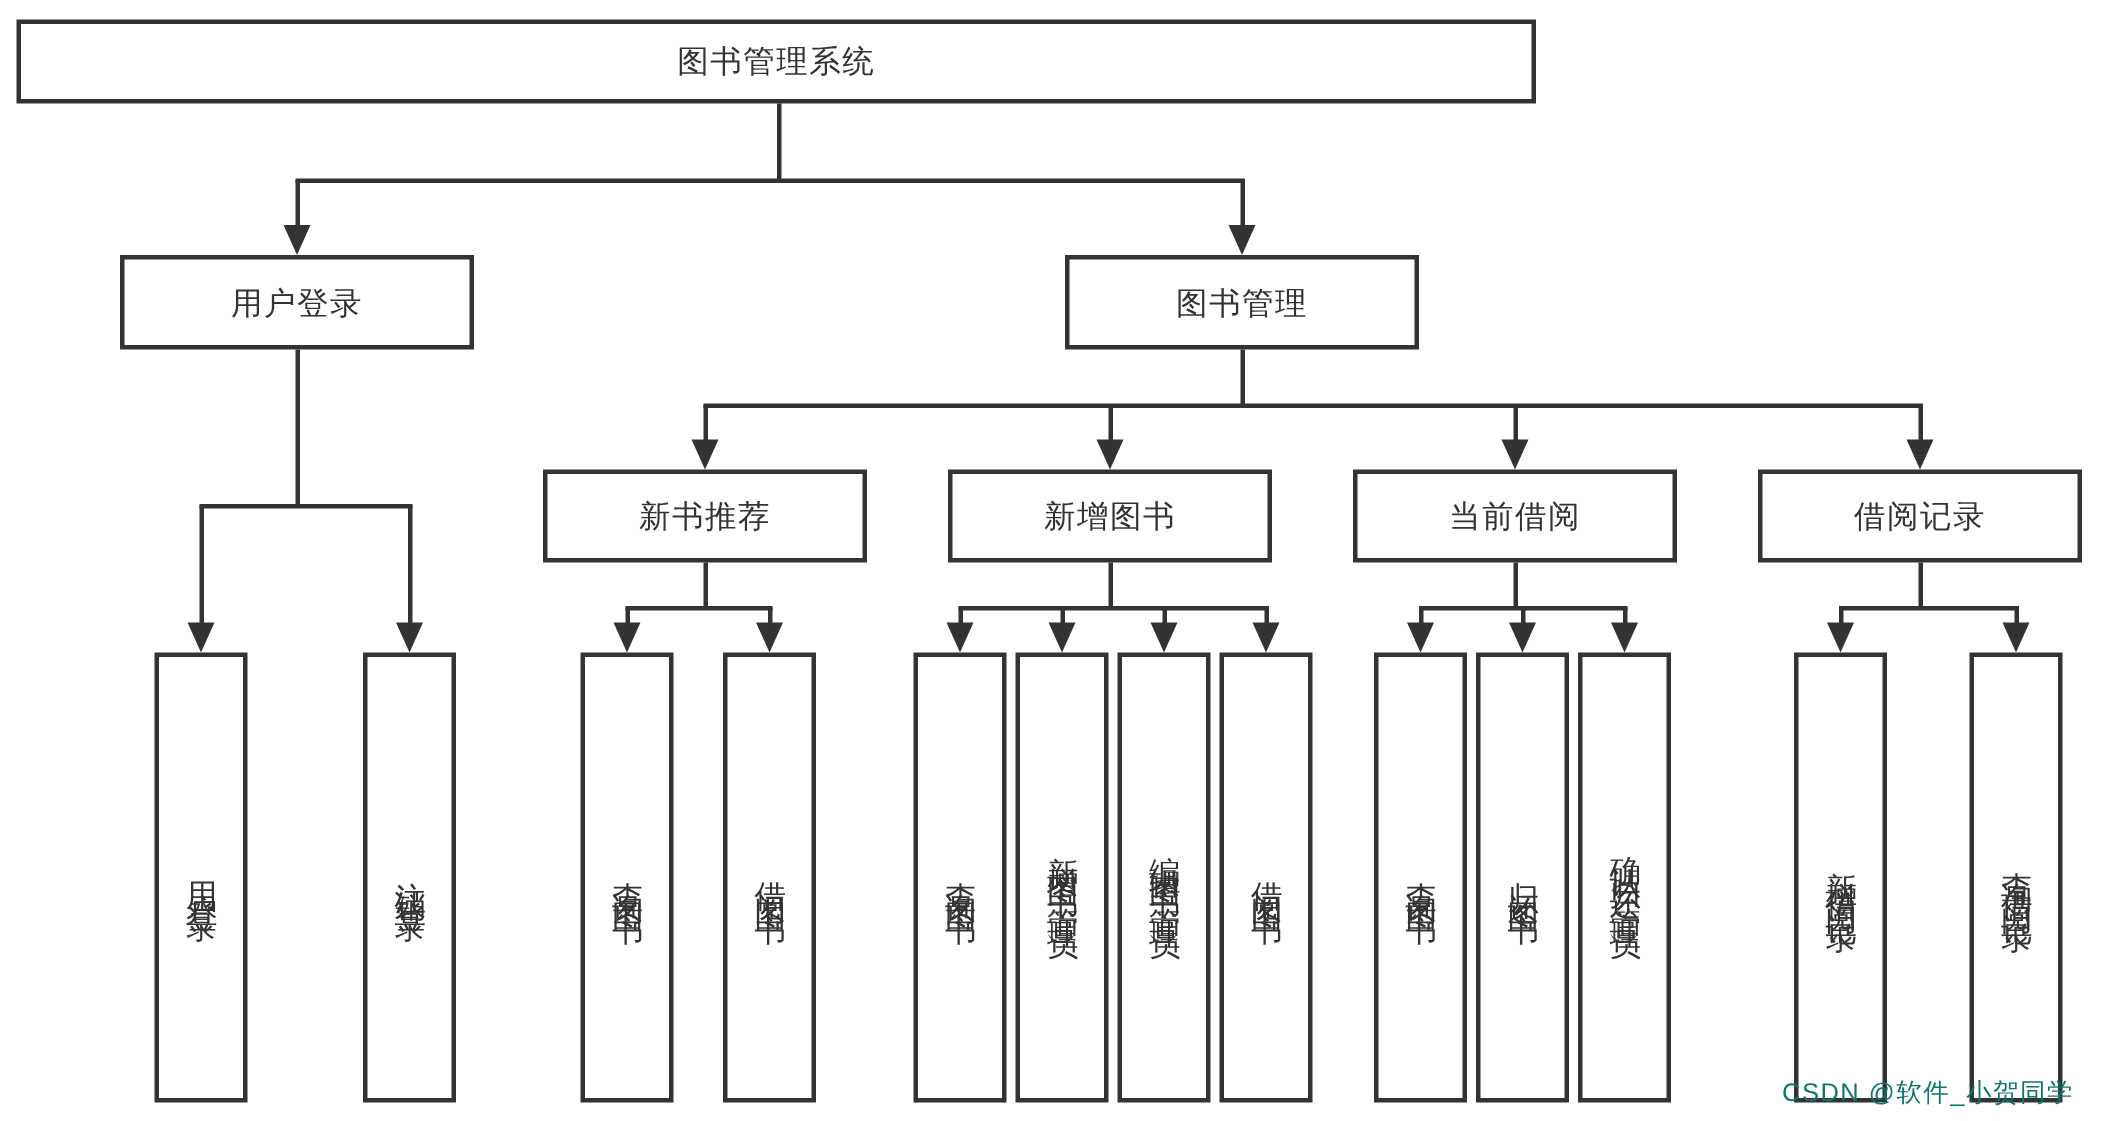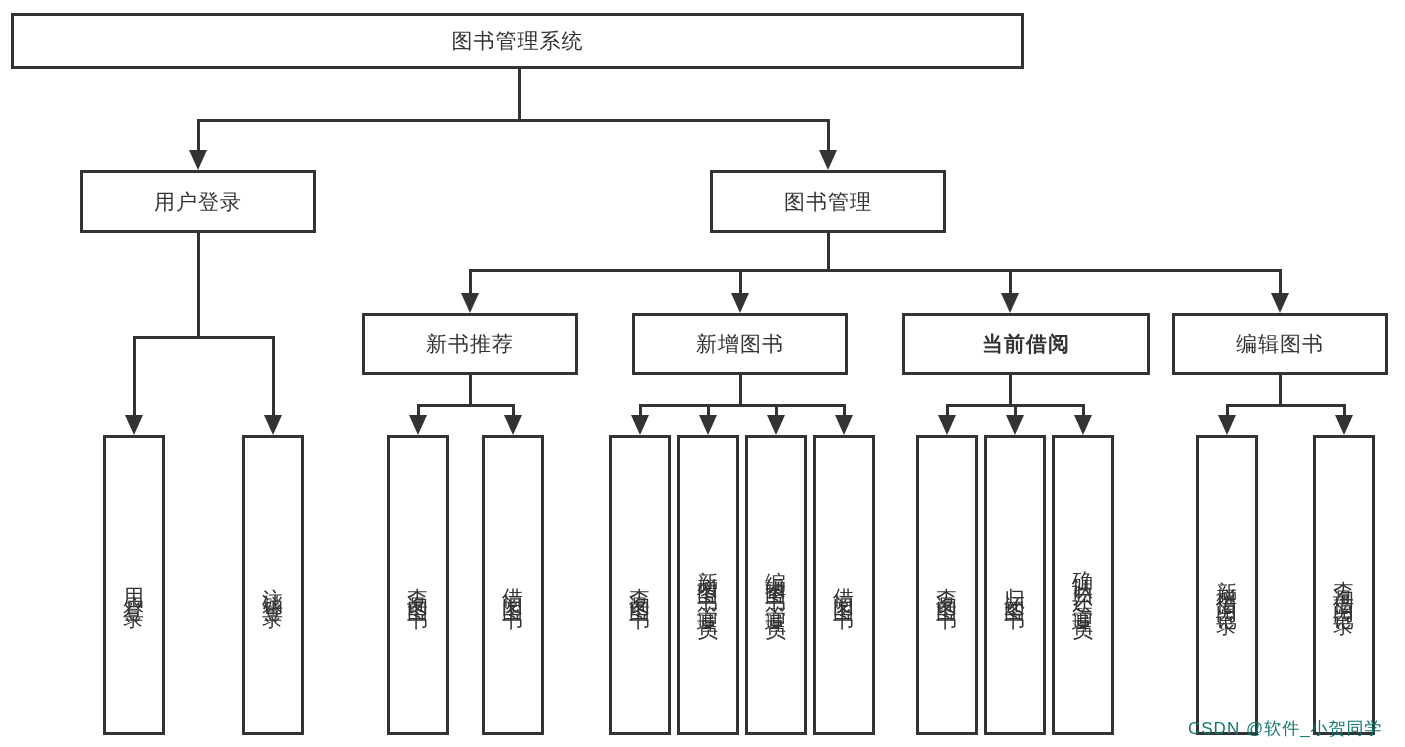--- a/index.html
+++ b/index.html
@@ -72,25 +72,25 @@
   <div class="node" style="left:362px;top:313px;width:216px;height:62px;">
     <span>新书推荐</span>
   </div>
 
   <div class="node" style="left:710px;top:170px;width:236px;height:63px;">
     <span>图书管理</span>
   </div>
   <div class="node" style="left:632px;top:313px;width:216px;height:62px;">
     <span>新增图书</span>
   </div>
-  <div class="node" style="left:902px;top:313px;width:248px;height:62px;font-weight:bold;">
+  <div class="node" style="left:902px;top:313px;width:216px;height:62px;">
     <span>当前借阅</span>
   </div>
   <div class="node" style="left:1172px;top:313px;width:216px;height:62px;">
-    <span>编辑图书</span>
+    <span>借阅记录</span>
   </div>
 
   <div class="leaf" style="left:103px;">
     <span>用户登录</span>
   </div>
   <div class="leaf" style="left:242px;">
     <span>注销登录</span>
   </div>
 
   <div class="leaf" style="left:387px;">

